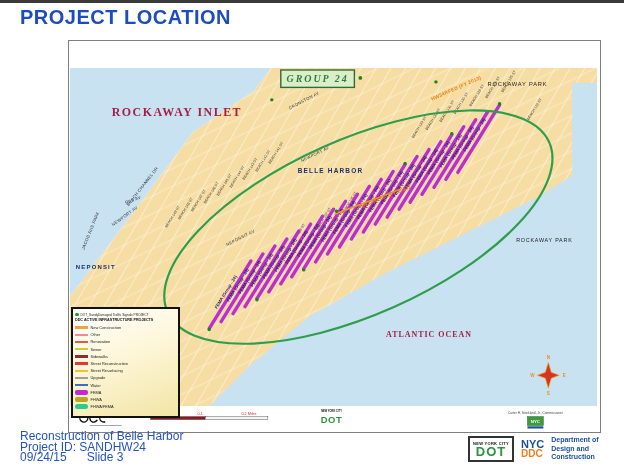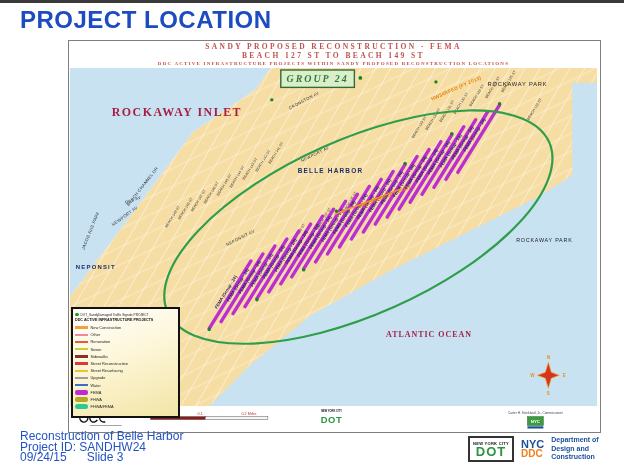--- a/index.html
+++ b/index.html
@@ -1,19 +1,19 @@
 <!DOCTYPE html>
 <html><head>
 <meta charset="utf-8">
 <style>
   html,body{margin:0;padding:0;background:#fff;}
   .slide{position:relative;width:624px;height:470px;background:#fff;overflow:hidden;
          font-family:"Liberation Sans",sans-serif;}
   .top-edge{position:absolute;top:0;left:0;width:624px;height:3px;background:#3a3a3a;}
-  .page-title{position:absolute;left:20px;top:6px;margin:0;font-size:24px;font-weight:800;
+  .page-title{position:absolute;left:20px;top:6px;margin:0;font-size:20px;font-weight:800;
               letter-spacing:0.5px;color:#1d4bc0;font-family:"Liberation Sans",sans-serif;}
   .map-frame{position:absolute;left:68px;top:40px;width:531px;height:391px;background:#fff;
              border:1px solid #7f7f7f;}
   .map-header{position:absolute;top:2px;left:0;width:529px;text-align:center;
               font-family:"Liberation Serif",serif;color:#c0504d;font-weight:bold;}
   .map-header .h1,.map-header .h2{font-size:7.5px;letter-spacing:2.4px;line-height:8.5px;}
   .map-header .h3{font-size:5px;letter-spacing:1.2px;line-height:7px;}
   .map-svg{position:absolute;left:0;top:27px;width:529px;height:362px;font-family:"Liberation Sans",sans-serif;}
   text{user-select:none;}
   .st{font-size:3.6px;fill:#3a3a3a;text-anchor:middle;}
@@ -51,25 +51,20 @@
   .dept{font-size:7px;font-weight:bold;color:#1a4f9c;line-height:8.5px;}
 </style>
 </head>
 <body>
 
 <div class="slide">
   <div class="top-edge"></div>
   <h1 class="page-title">PROJECT LOCATION</h1>
 
   <div class="map-frame">
-    <div class="map-header">
-      <div class="h1">SANDY PROPOSED RECONSTRUCTION - FEMA</div>
-      <div class="h2">BEACH 127 ST TO BEACH 149 ST</div>
-      <div class="h3">DDC ACTIVE INFRASTRUCTURE PROJECTS WITHIN SANDY PROPOSED RECONSTRUCTION LOCATIONS</div>
-    </div>
 
     <svg class="map-svg" viewBox="0 0 530 364">
       <defs>
         <path id="landShape" d="M202,0 L530,0 L530,340 L0,340 L0,230 L66,142 L124,64 L186,22 Z"></path>
         <pattern id="gA" width="13" height="13" patternUnits="userSpaceOnUse" patternTransform="rotate(30)">
           <line x1="6.5" y1="0" x2="6.5" y2="13" stroke="#ffffff" stroke-opacity="0.65" stroke-width="0.7"></line>
         </pattern>
         <pattern id="gB" width="16" height="16" patternUnits="userSpaceOnUse" patternTransform="rotate(-26)">
           <line x1="0" y1="8" x2="16" y2="8" stroke="#ffffff" stroke-opacity="0.55" stroke-width="0.7"></line>
         </pattern>

